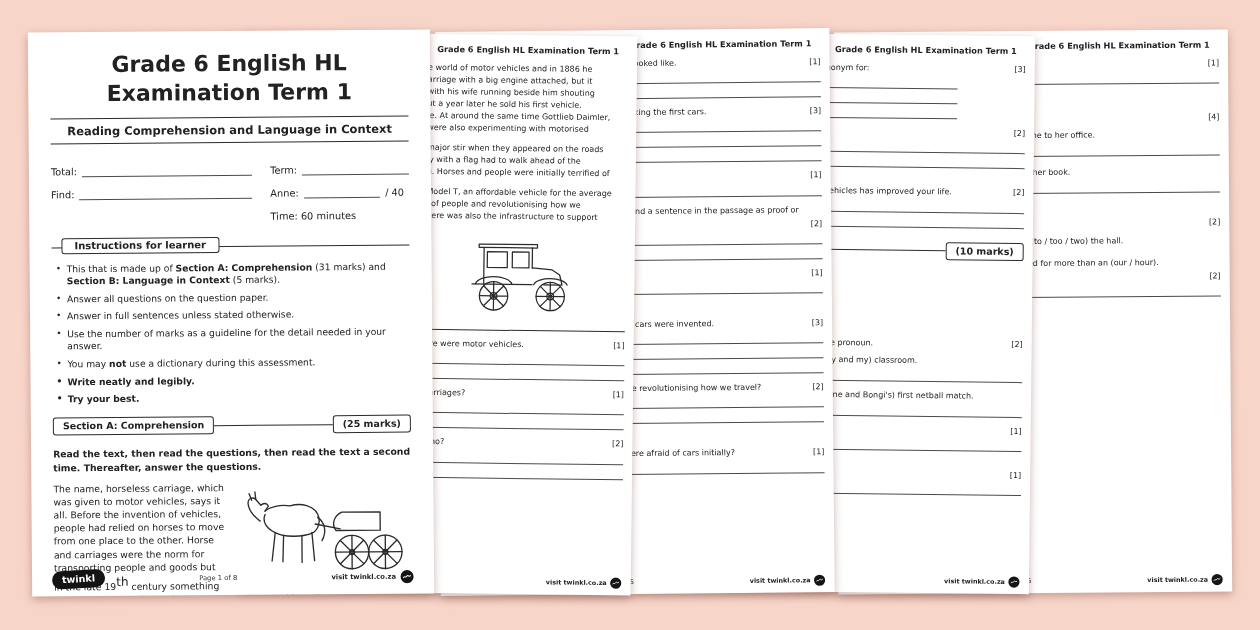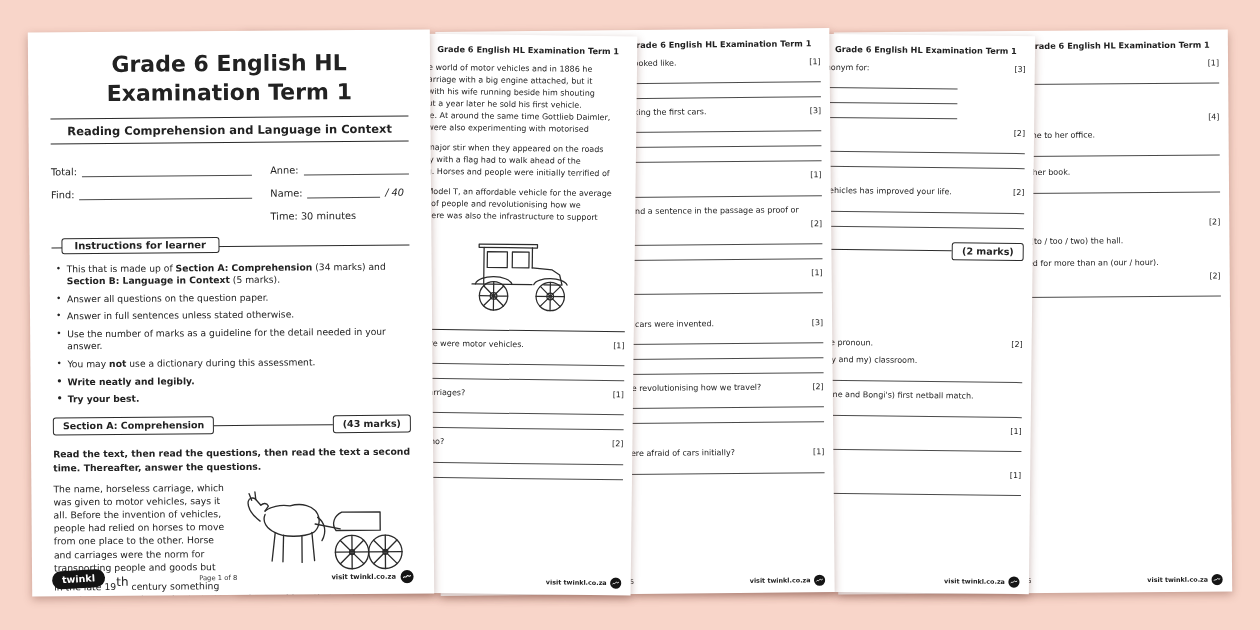--- a/index.html
+++ b/index.html
@@ -14,21 +14,21 @@
 
   
   .p1{position:absolute;inset:0;padding:14px 22px;overflow:hidden;}
   .p1-title{text-align:center;font-weight:bold;font-size:22px;line-height:1.32;margin-top:4px;}
   .banner{margin-top:10px;border-top:1.8px solid #2b2b2b;border-bottom:1.8px solid #2b2b2b;text-align:center;font-weight:bold;font-size:11.5px;padding:5px 0;}
   .fields{display:flex;margin-top:12px;font-size:9.8px;}
   .fcol{flex:1.45;padding-right:18px;}
   .fcol-r{flex:1;padding-right:0;}
   .frow{display:flex;align-items:flex-end;height:21px;margin-bottom:2px;}
   .flabel{white-space:nowrap;padding-right:5px;}
-  .fsuffix{padding-left:5px;font-style:italic;}
+  .fsuffix{padding-left:5px;}
   .fline{flex:1;border-bottom:1px solid #4a4a4a;height:12px;}
   .instructions{margin-top:22px;border-top:1.6px solid #2b2b2b;position:relative;padding:13px 4px 0 2px;}
   .instr-label{position:absolute;top:-10px;left:10px;background:#fff;border:1.6px solid #2b2b2b;border-radius:3px;padding:1px 12px 2px;font-weight:bold;font-size:10px;}
   .bullets{list-style:none;margin:2px 0 0;padding:0;}
   .bullets li{position:relative;padding-left:13px;font-size:9.2px;line-height:1.32;margin-bottom:5.5px;}
   .bullets li::before{content:"\2022";position:absolute;left:2px;top:-1px;}
   .bullets li.b{font-weight:bold;}
   .section-row{display:flex;align-items:center;margin-top:12px;}
   .sec-box{border:1.6px solid #2b2b2b;border-radius:3px;padding:2px 9px 3px;font-weight:bold;font-size:9.5px;white-space:nowrap;background:#fff;}
   .sec-line{flex:1;border-top:1.6px solid #2b2b2b;height:0;}
@@ -79,51 +79,51 @@
               <span class="flabel">Total:</span>
               <span class="fline"></span>
             </div>
           <div class="frow">
               <span class="flabel">Find:</span>
               <span class="fline"></span>
             </div>
         </div>
         <div class="fcol fcol-r">
           <div class="frow">
-              <span class="flabel">Anne:</span>
+              <span class="flabel">Term:</span>
               <span class="fline"></span>
             </div>
           <div class="frow">
-              <span class="flabel">Name:</span>
+              <span class="flabel">Anne:</span>
               <span class="fline"></span>
               <span class="flabel fsuffix">/ 40</span>
             </div>
           <div class="frow">
-              <span class="flabel">Time: 30 minutes</span>
+              <span class="flabel">Time: 60 minutes</span>
             </div>
         </div>
       </div>
 
       <div class="instructions">
         <div class="instr-label">Instructions for learner</div>
         <ul class="bullets">
-          <li><span>This that is made up of </span><b>Section A: Comprehension</b><span> (34 marks) and </span><b>Section B: Language in Context</b><span> (5 marks).</span></li>
+          <li><span>This that is made up of </span><b>Section A: Comprehension</b><span> (31 marks) and </span><b>Section B: Language in Context</b><span> (5 marks).</span></li>
           <li>Answer all questions on the question paper.</li>
           <li>Answer in full sentences unless stated otherwise.</li>
           <li>Use the number of marks as a guideline for the detail needed in your answer.</li>
           <li><span>You may </span><b>not</b><span> use a dictionary during this assessment.</span></li>
           <li class="b">Write neatly and legibly.</li>
           <li class="b">Try your best.</li>
         </ul>
       </div>
 
       <div class="section-row">
         <span class="sec-box">Section A: Comprehension</span>
         <span class="sec-line"></span>
-        <span class="sec-box">(43 marks)</span>
+        <span class="sec-box">(25 marks)</span>
       </div>
 
       <p class="intro">Read the text, then read the questions, then read the text a second time. Thereafter, answer the questions.</p>
 
       <div class="passage">
         <svg class="horse" viewBox="0 0 210 120">
           <g stroke="#2b2b2b" stroke-width="1.6" fill="none" stroke-linecap="round" stroke-linejoin="round">
             <path d="M30,46 C22,40 14,30 16,22 C17,18 22,17 25,20 L31,27 C34,24 38,24 40,28 L36,34"></path>
             <path d="M20,21 L17,13 M25,20 L24,11"></path>
             <path d="M36,34 C42,29 54,26 66,28 C80,24 94,28 99,38 C103,46 100,56 94,60 C82,66 58,66 48,60 C38,55 32,47 36,38"></path>
@@ -314,21 +314,21 @@
       <div class="ans"></div>
       <div class="gap10"></div>
       <div class="qrow">
           <span class="qtext">vehicles has improved your life.</span>
           <span class="qmarks">[2]</span>
         </div>
       <div class="ans"></div>
       <div class="ans"></div>
       <div class="mini-sec">
         <span class="sec-line"></span>
-        <span class="sec-box">(2 marks)</span>
+        <span class="sec-box">(10 marks)</span>
       </div>
       <div class="gap70"></div>
       <div class="qrow">
           <span class="qtext">ble pronoun.</span>
           <span class="qmarks">[2]</span>
         </div>
       <div class="pline" style="margin-top:6px;">cky and my) classroom.</div>
       <div class="ans"></div>
       <div class="pline" style="margin-top:8px;">Anne and Bongi's) first netball match.</div>
       <div class="ans"></div>

